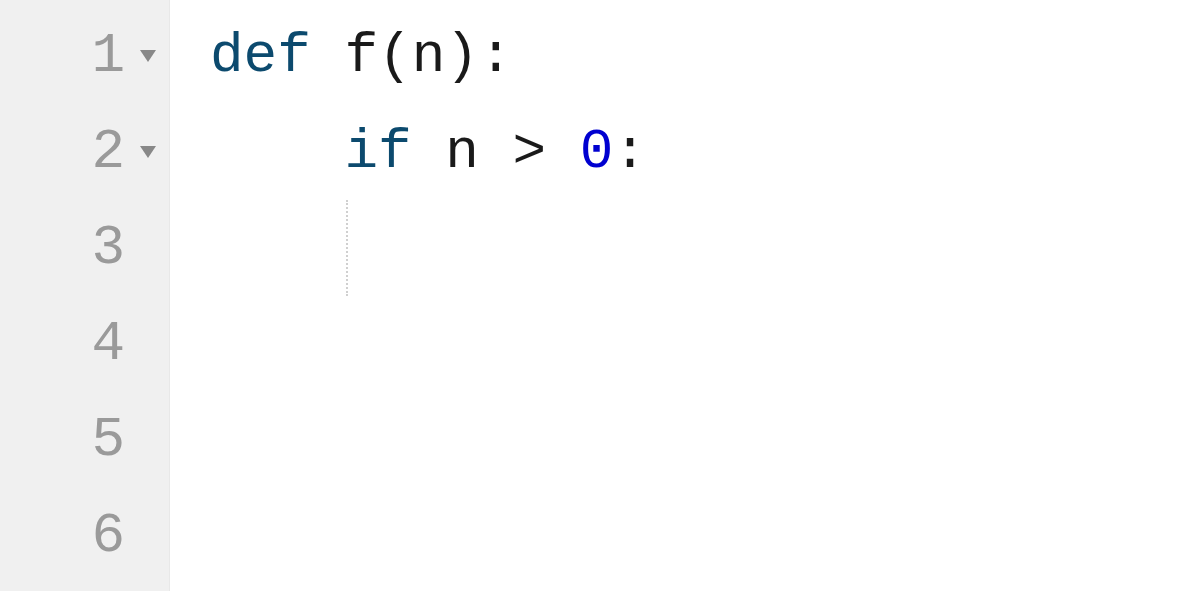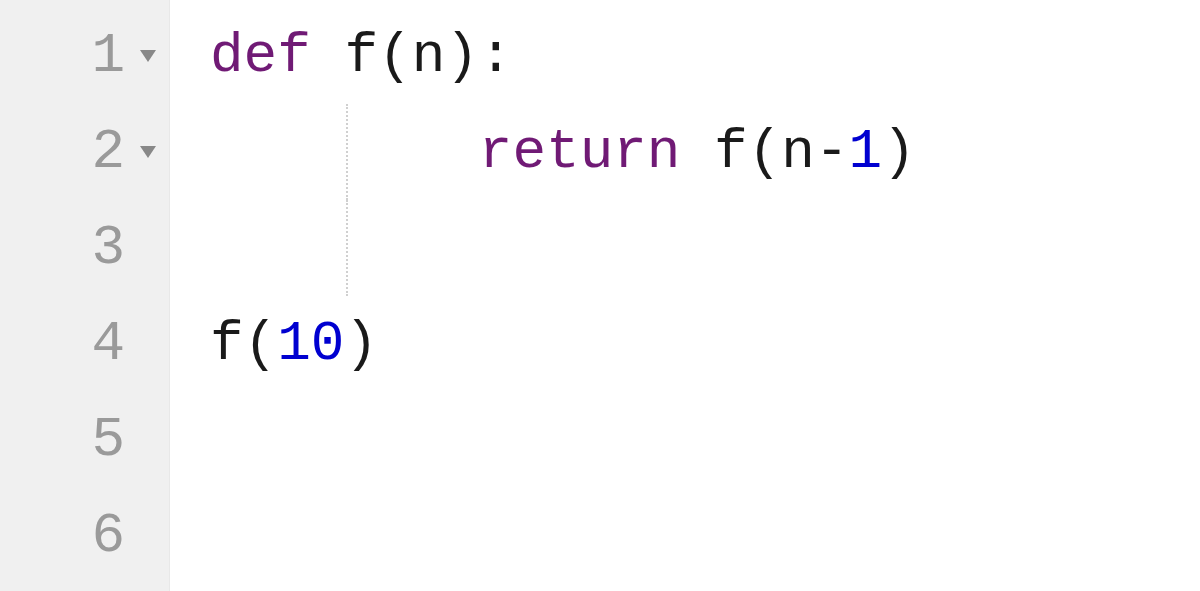--- a/index.html
+++ b/index.html
@@ -56,21 +56,21 @@
     line-height: 96px;
     white-space: pre;
     position: relative;
   }
   .indent-guide {
     position: absolute;
     border-left: 2px dotted #d0d0d0;
     top: 0;
     bottom: 0;
   }
-  .kw { color: #701a75; }
+  .kw { color: #0c4a6e; }
   .id { color: #1a1a1a; }
   .num { color: #0000d0; }
   .op { color: #1a1a1a; }
   .punc { color: #1a1a1a; }
 </style>
 </head>
 <body>
 
 <div class="editor">
   <div class="gutter" id="gutter">
@@ -102,17 +102,16 @@
         <span>5</span>
         <span class="fold-placeholder"></span>
       </div>
       <div class="gutter-line">
         <span>6</span>
         <span class="fold-placeholder"></span>
       </div>
     </div>
   <div class="code" id="code">
       <div class="code-line"><span class="kw">def</span><span> </span><span class="id">f</span><span class="punc">(</span><span class="id">n</span><span class="punc">)</span><span class="punc">:</span></div>
-      <div class="code-line"><span class="indent-guide" style="left: 136px;"></span><span>        </span><span class="kw">return</span><span> </span><span class="id">f</span><span class="punc">(</span><span class="id">n</span><span class="op">-</span><span class="num">1</span><span class="punc">)</span></div>
+      <div class="code-line"><span>    </span><span class="kw">if</span><span> </span><span class="id">n</span><span> </span><span class="op">&gt;</span><span> </span><span class="num">0</span><span class="punc">:</span></div>
       <div class="code-line"><span class="indent-guide" style="left: 136px;"></span></div>
-      <div class="code-line"><span class="id">f</span><span class="punc">(</span><span class="num">10</span><span class="punc">)</span></div>
     </div>
 </div>
 
 </body></html>

